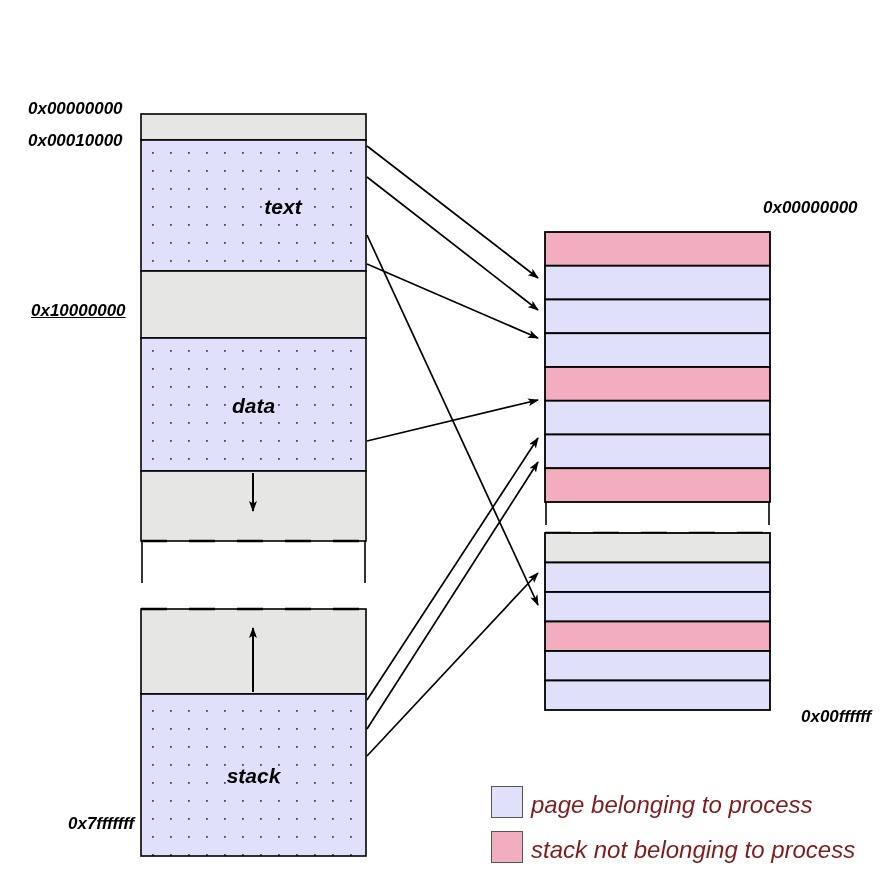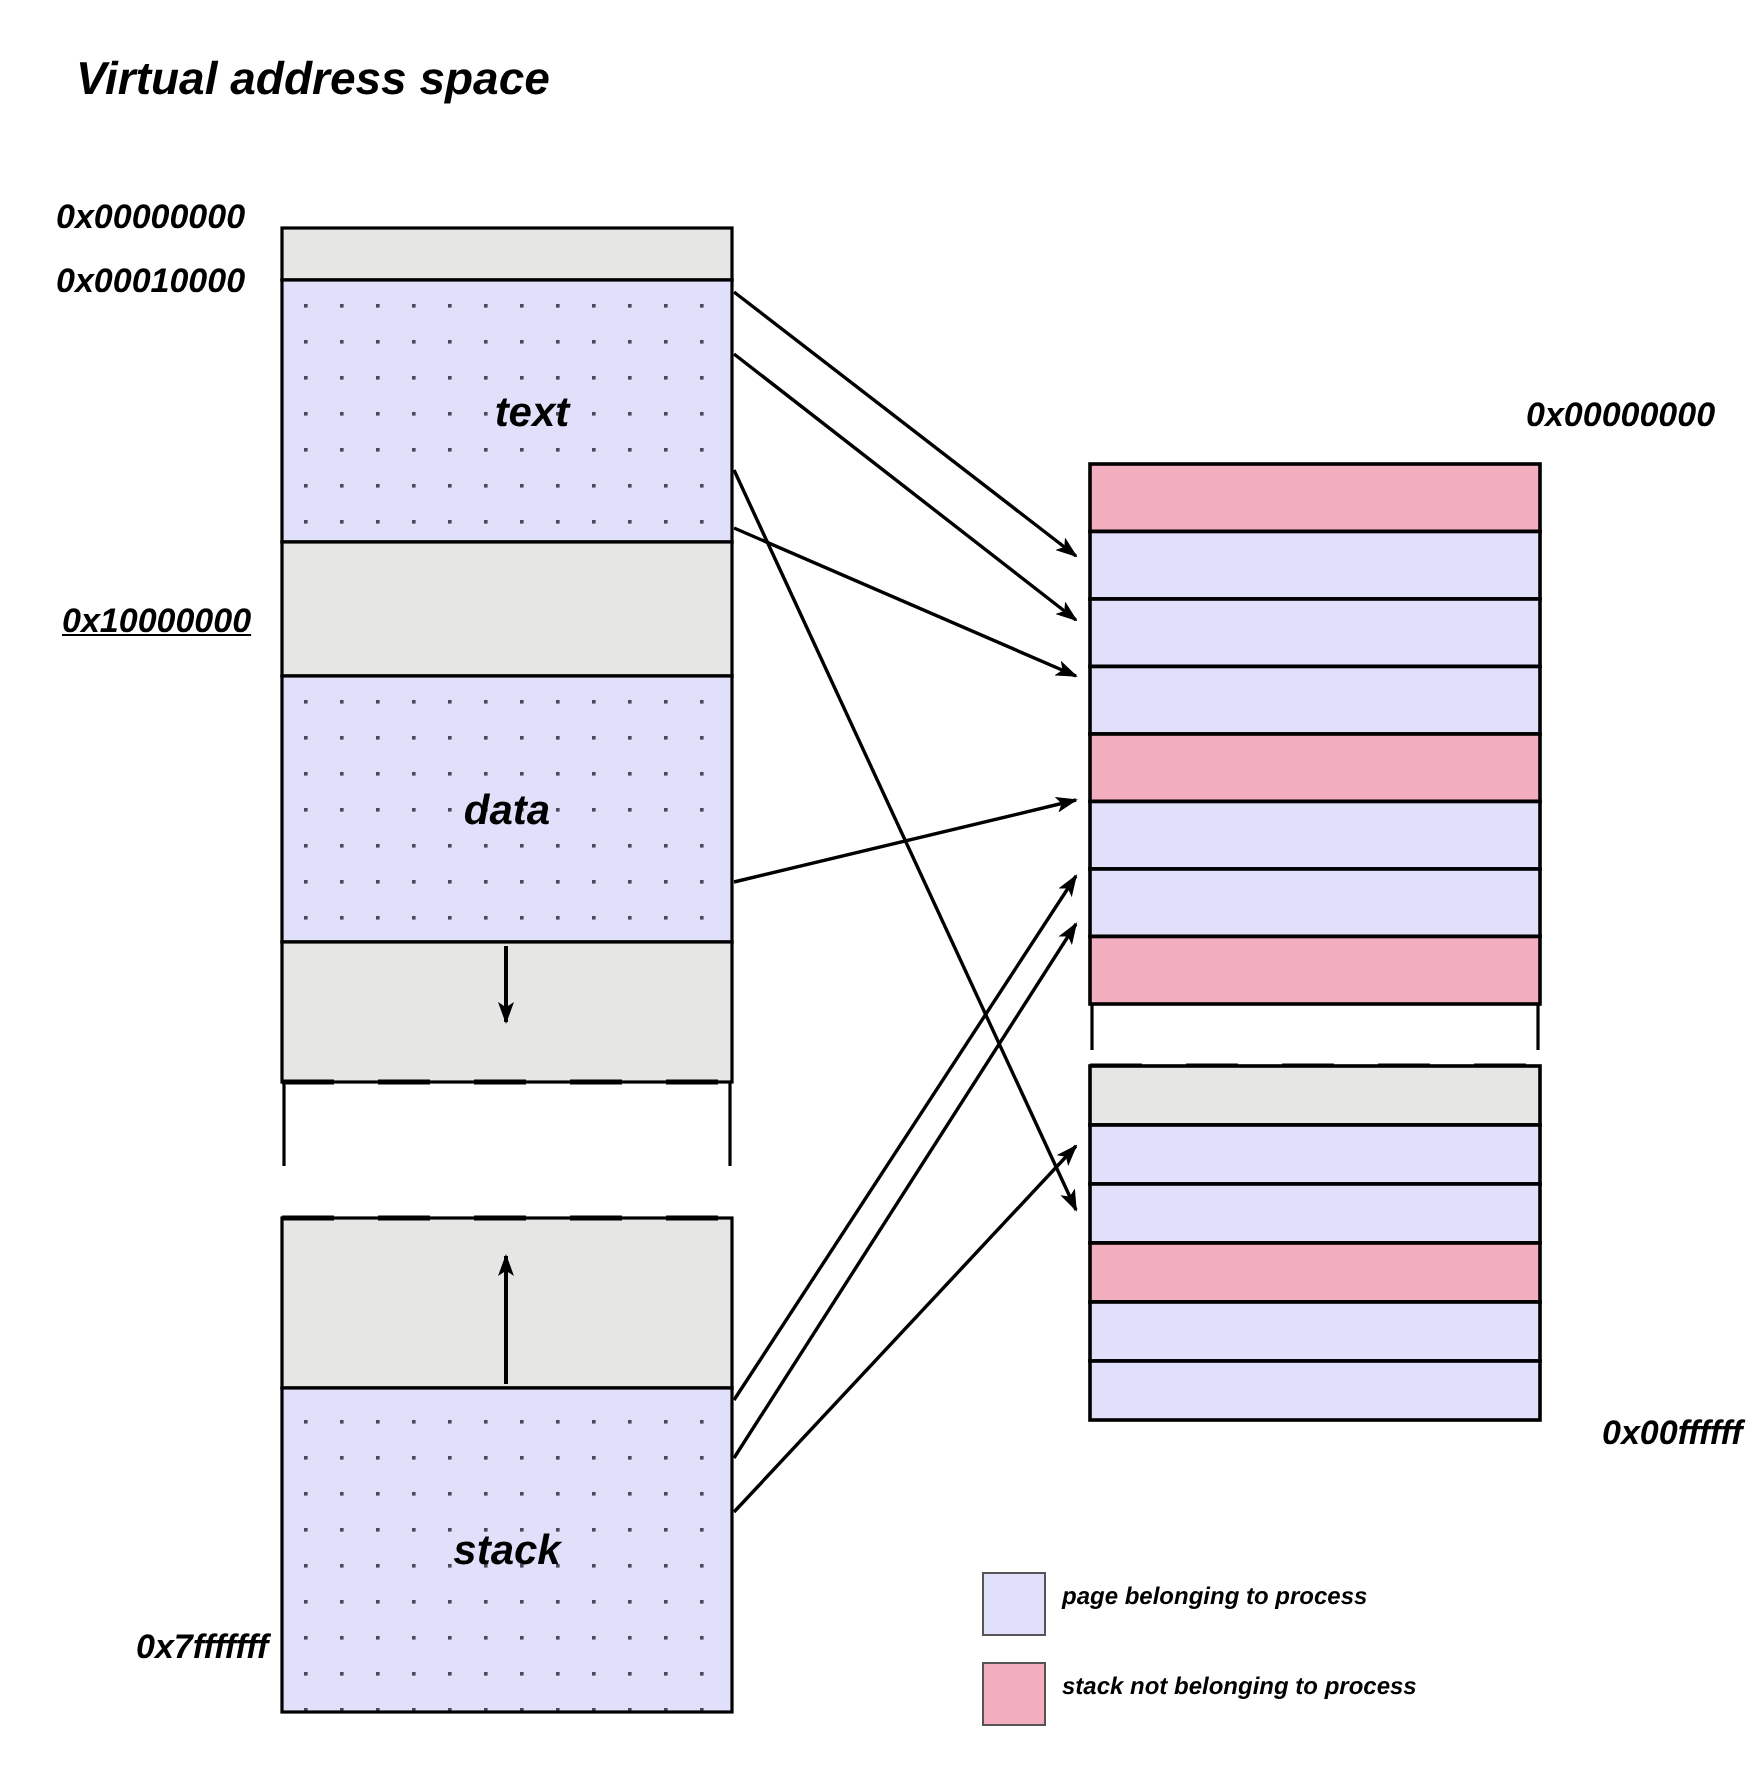--- a/index.html
+++ b/index.html
@@ -47,40 +47,39 @@
     position: absolute;
     font-size: 21px;
     font-weight: bold;
     font-style: italic;
     color: #000;
     white-space: nowrap;
     text-align: center;
   }
   .legend-text {
     position: absolute;
-    font-size: 12px;
-    font-weight: bold;
+    font-size: 24px;
+    font-weight: normal;
     font-style: italic;
-    color: #000000;
+    color: #7f1d1d;
     white-space: nowrap;
   }
   .legend-swatch {
     position: absolute;
     width: 32px;
     height: 32px;
     border: 1.5px solid #555;
     box-sizing: border-box;
   }
 </style>
 </head>
 <body>
 
 <div id="diagram-root">
 
-  <div class="heading" style="left:38px; top:26px;">Virtual address space</div>
 
 
   <div class="addr-label" style="left:5px; top:99px;">0x00000000</div>
 
   <div class="addr-label" style="left:5px; top:131px;text-align:center;">0x00010000</div>
 
   <div class="addr-label" style="left:8px; top:301px;text-decoration:underline;">0x10000000</div>
 
   <div class="addr-label" style="left:45px; top:814px;">0x7fffffff</div>
 
@@ -174,21 +173,21 @@
       <path d="M367,441 L538,400" marker-end="url(#arrowhead)"></path>
 
       <path d="M367,700 L538,438" marker-end="url(#arrowhead)"></path>
 
       <path d="M367,729 L538,462" marker-end="url(#arrowhead)"></path>
 
       <path d="M367,756 L538,573" marker-end="url(#arrowhead)"></path>
     </g>
   </svg>
 
-  <div class="seg-label" style="left:141px; top:195px; width:250px;">text</div>
+  <div class="seg-label" style="left:158px; top:195px; width:250px;">text</div>
 
   <div class="seg-label" style="left:141px; top:764px; width:225px;">stack</div>
 
   <div class="seg-label" style="left:141px; top:394px; width:225px;">data</div>
 
   <div>
     <div class="legend-swatch" style="left:491px; top:786px; background:#e0e0fa;"></div>
     <div class="legend-text" style="left:531px; top:791px;">page belonging to process</div>
 
     <div class="legend-swatch" style="left:491px; top:831px; background:#f2adbe;"></div>

